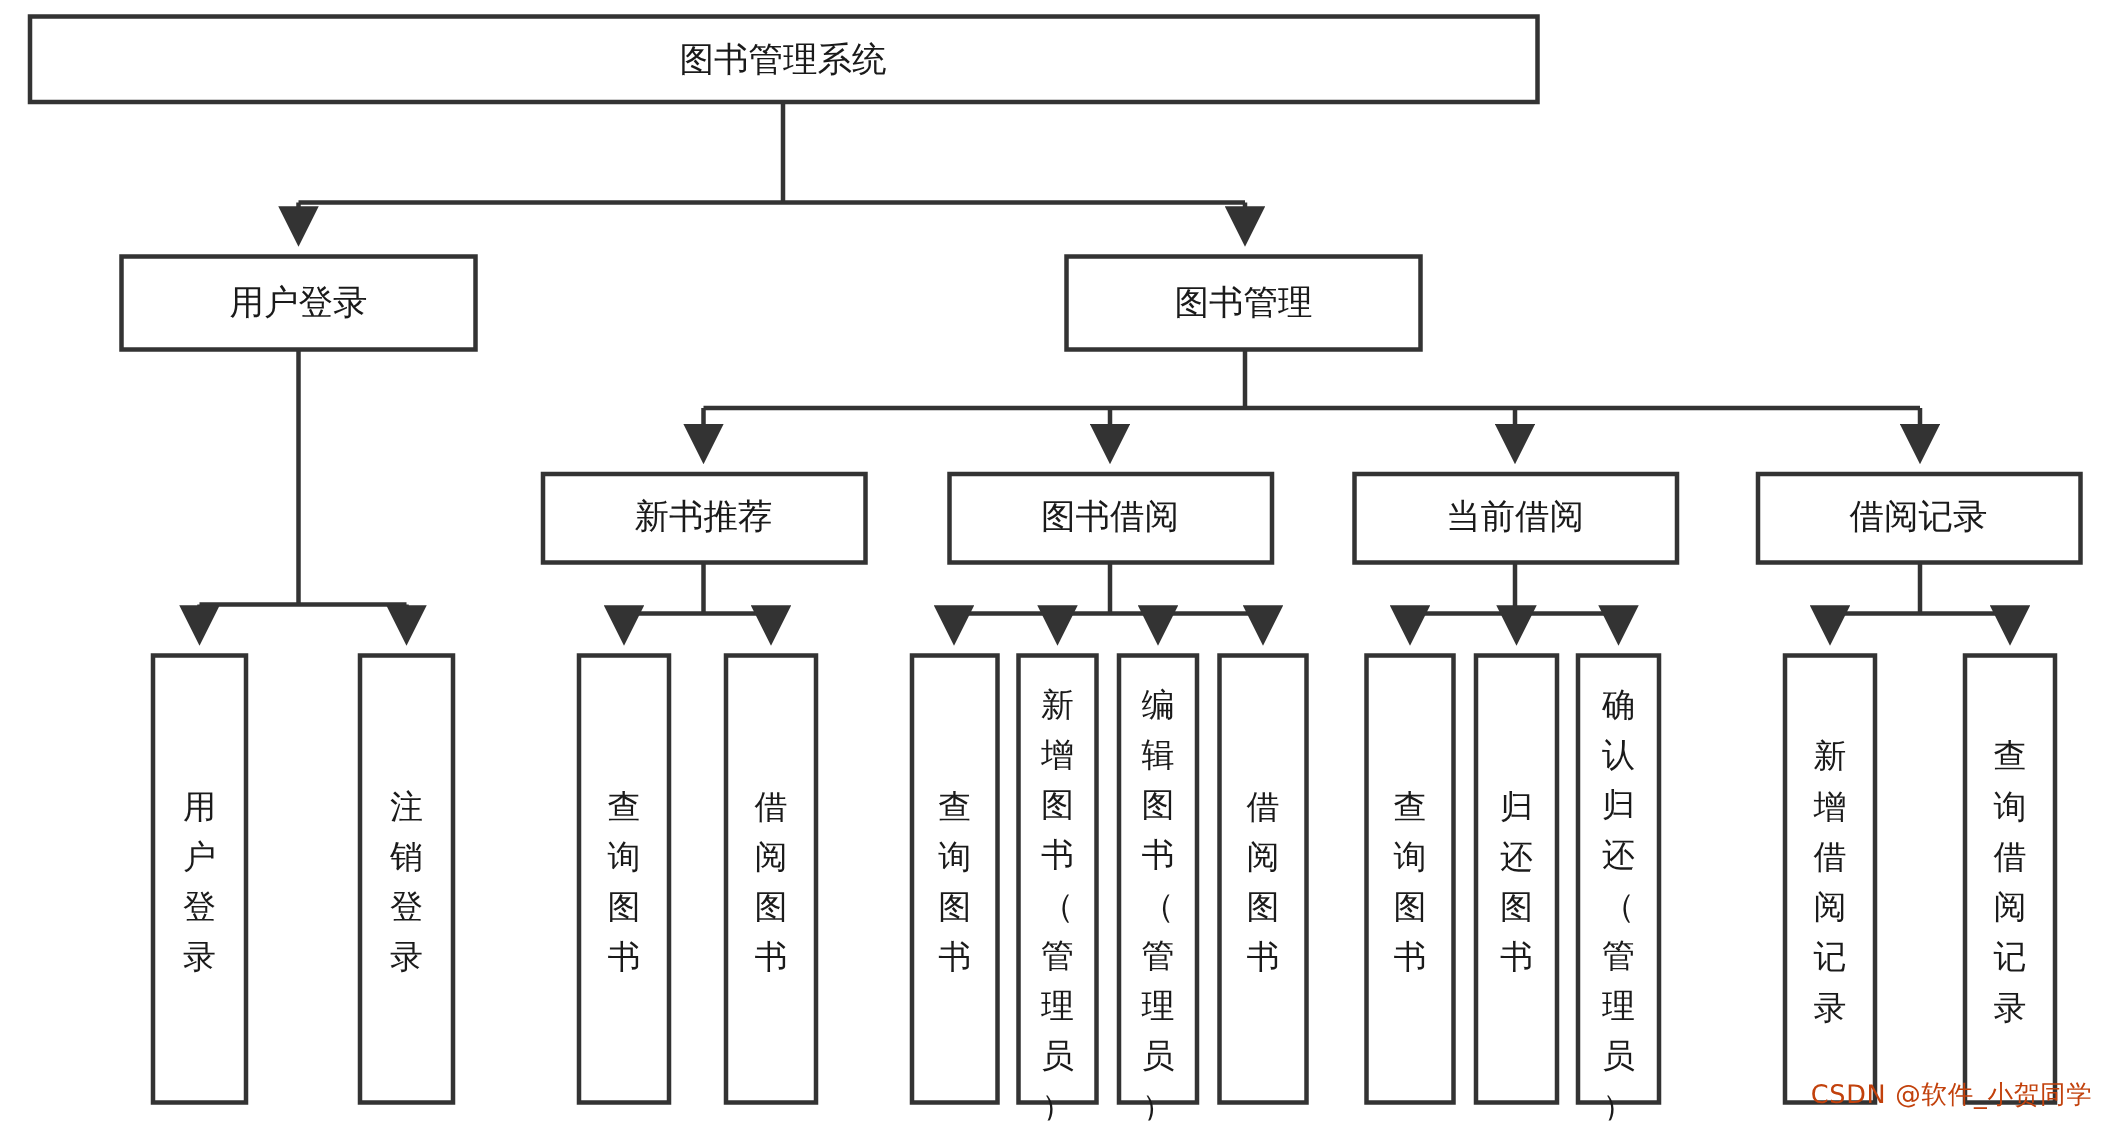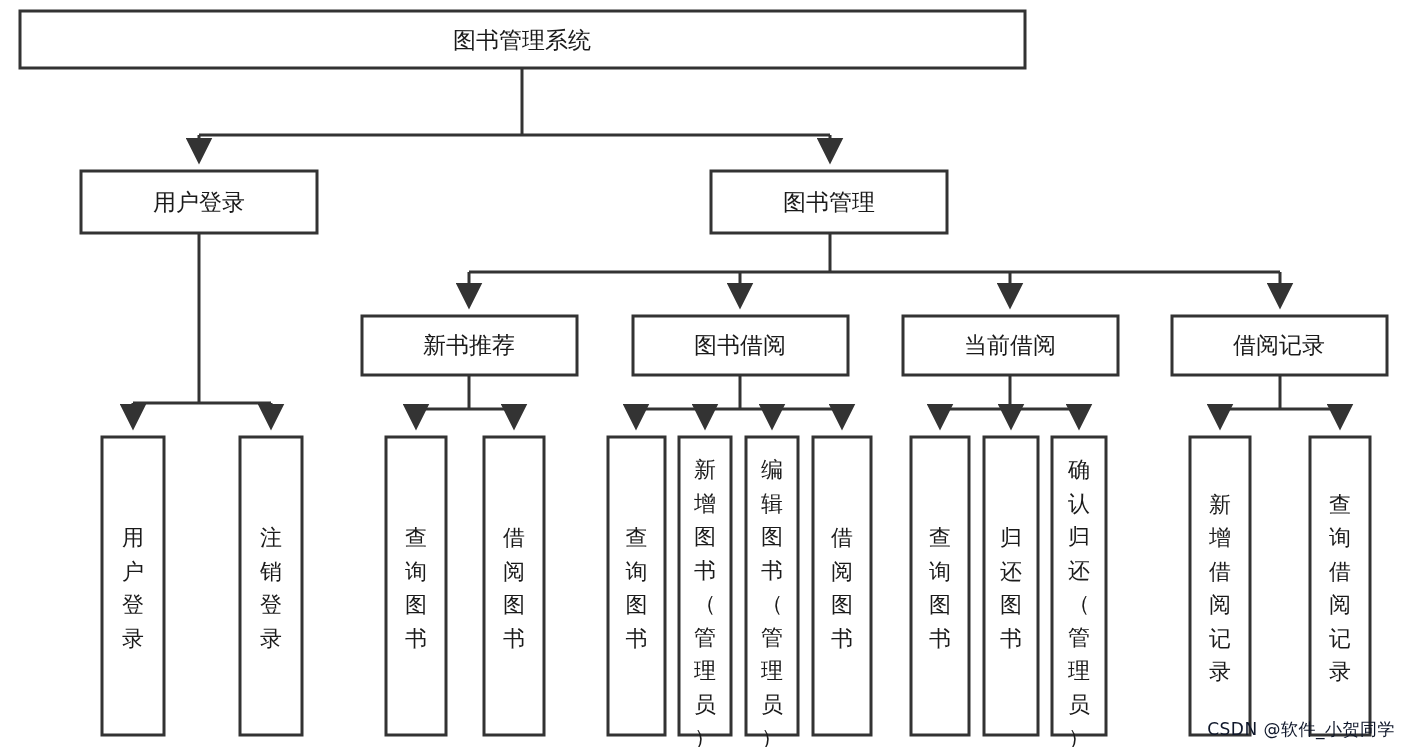--- a/index.html
+++ b/index.html
@@ -48,21 +48,21 @@
   .arrow-head {
     fill: #333333;
     stroke: none;
   }
   .watermark {
     position: absolute;
     right: 10px;
     bottom: 6px;
     font-family: "DejaVu Sans", "Liberation Sans", sans-serif;
     font-size: 17px;
-    color: #0f172a;
+    color: #c2410c;
     white-space: nowrap;
     letter-spacing: 0.5px;
   }
 </style>
 </head>
 <body>
 
 <svg id="diagram" viewBox="0 0 1405 747" xmlns="http://www.w3.org/2000/svg">
 
   <defs>

